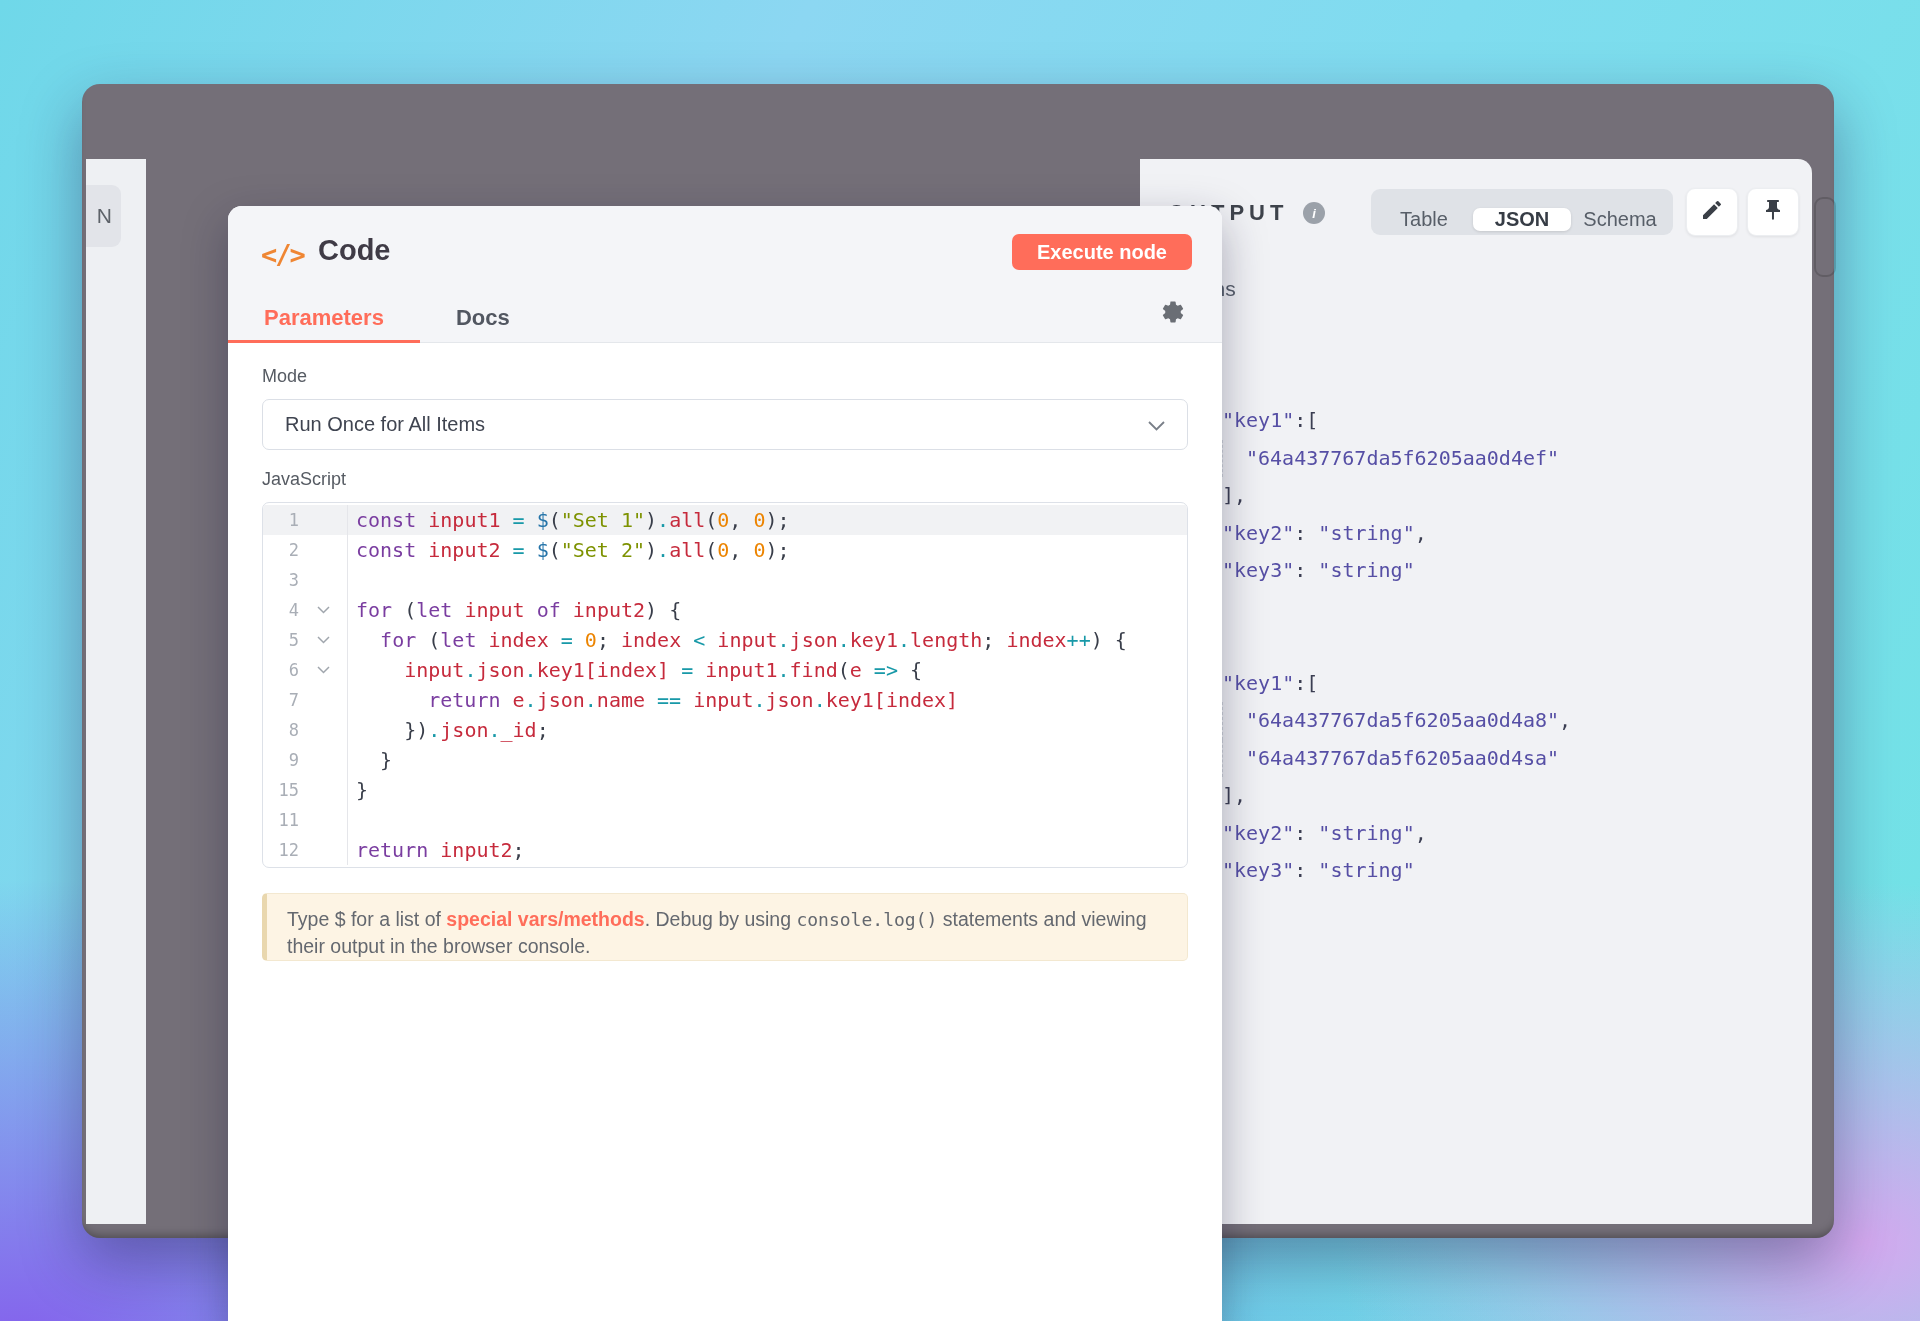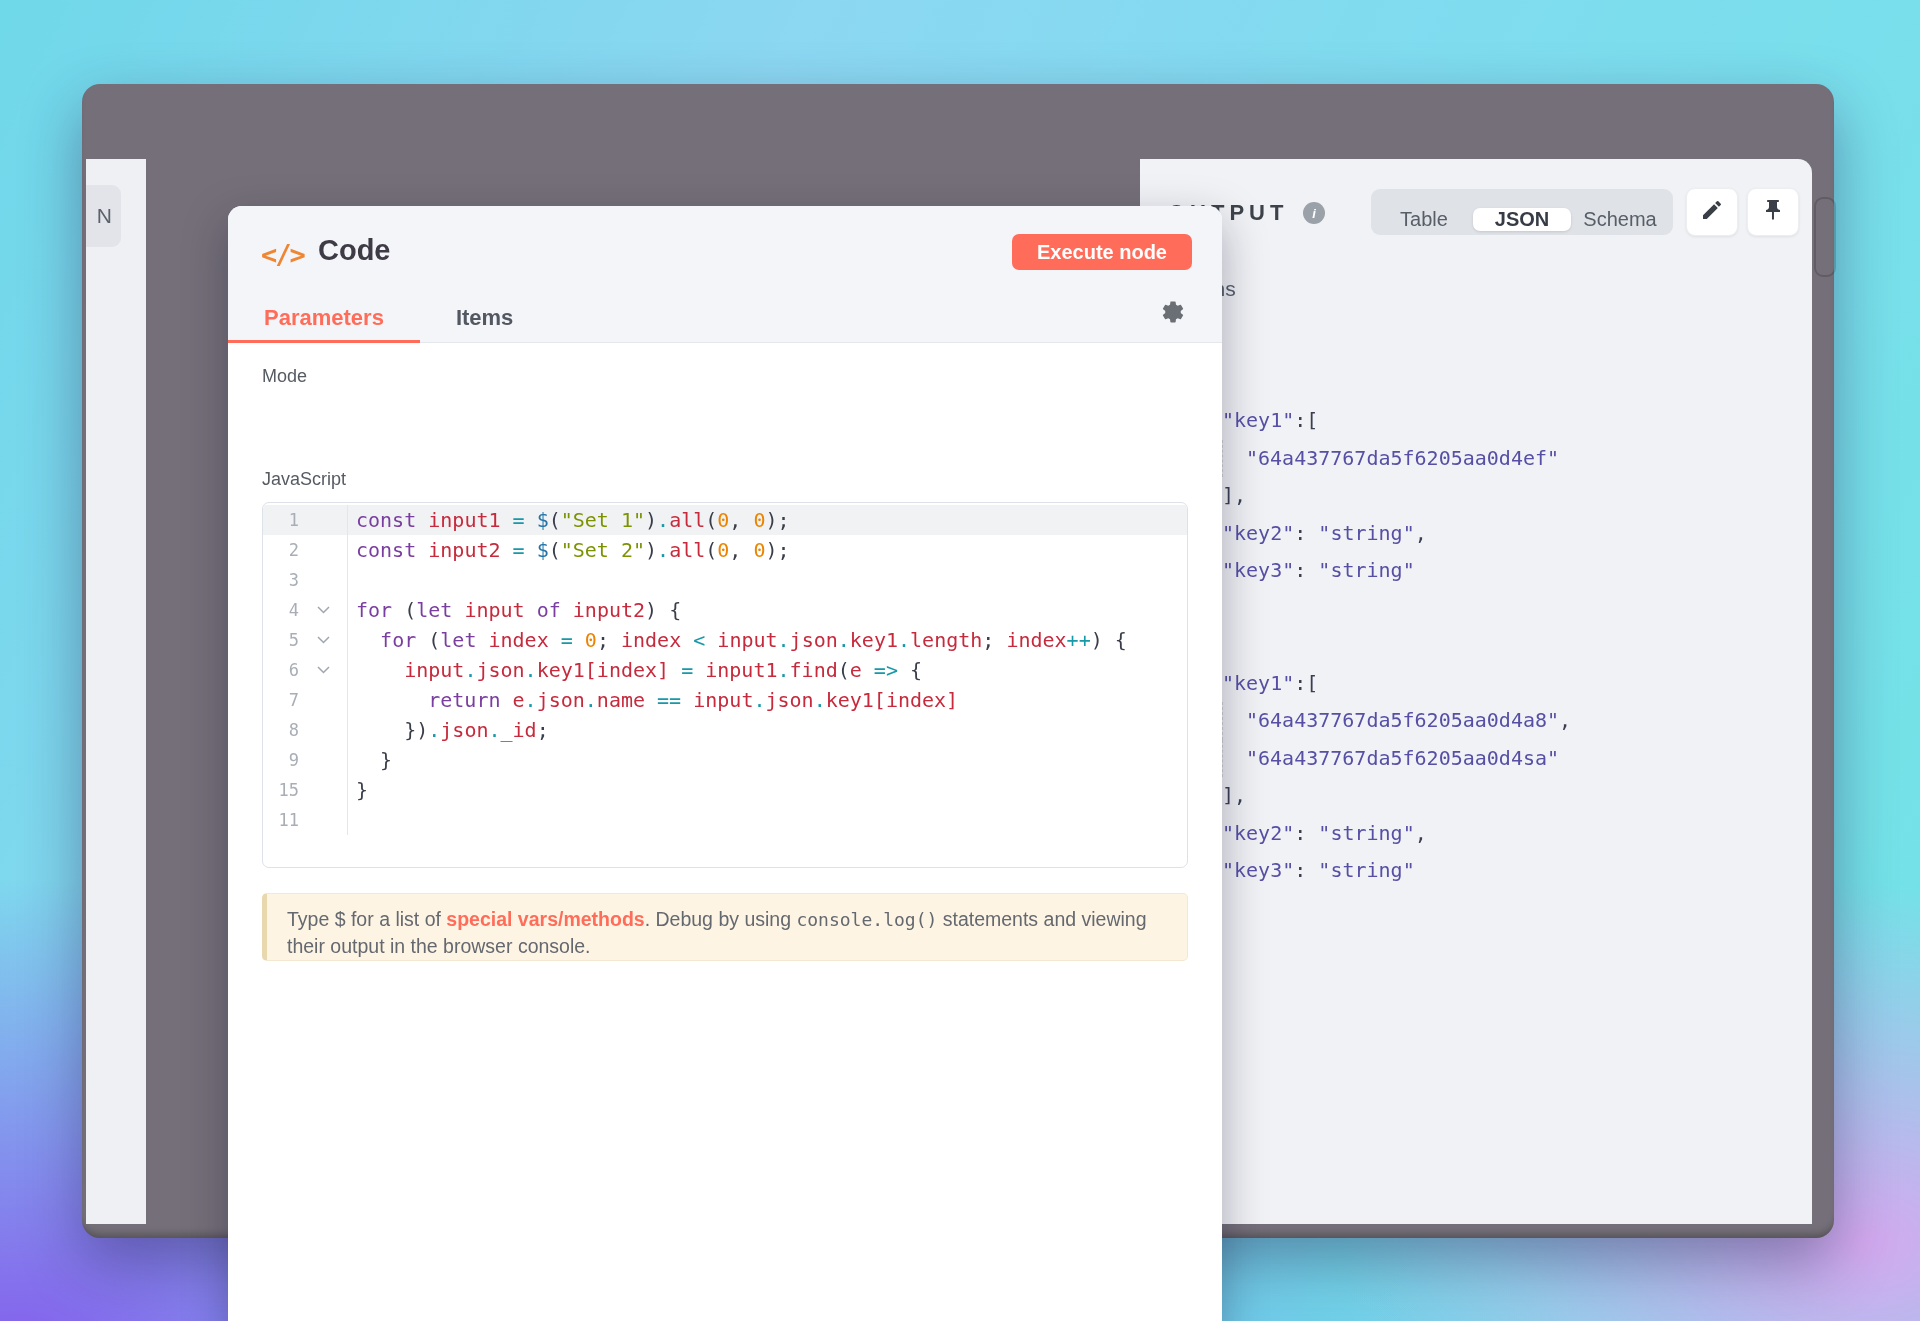--- a/index.html
+++ b/index.html
@@ -196,50 +196,59 @@
 
   <div class="ghost-outline"></div>
 
   <div class="modal">
     <div class="modal-header">
       <span class="node-icon mono">&lt;/&gt;</span>
       <span class="modal-title">Code</span>
       <button class="execute-btn">Execute node</button>
       <div class="tabs">
         <div class="tab active">Parameters</div>
-        <div class="tab">Items</div>
+        <div class="tab">Docs</div>
       </div>
       <span class="gear">
         <svg width="26" height="26" viewBox="0 0 24 24">
             <path fill="#6a6e75" d="M19.14 12.94c.04-.3.06-.61.06-.94s-.02-.64-.07-.94l2.03-1.58a.49.49 0 0 0 .12-.61l-1.92-3.32a.49.49 0 0 0-.59-.22l-2.39.96c-.5-.38-1.03-.7-1.62-.94l-.36-2.54a.48.48 0 0 0-.48-.41h-3.84c-.24 0-.43.17-.47.41l-.36 2.54c-.59.24-1.13.57-1.62.94l-2.39-.96a.49.49 0 0 0-.59.22L2.74 8.87c-.12.21-.08.47.12.61l2.03 1.58c-.05.3-.09.63-.09.94s.02.64.07.94l-2.03 1.58a.49.49 0 0 0-.12.61l1.92 3.32c.12.22.37.29.59.22l2.39-.96c.5.38 1.03.7 1.62.94l.36 2.54c.05.24.24.41.48.41h3.84c.24 0 .44-.17.47-.41l.36-2.54c.59-.24 1.13-.56 1.62-.94l2.39.96c.22.08.47 0 .59-.22l1.92-3.32c.12-.22.07-.47-.12-.61l-2.01-1.58z"></path>
           </svg>
       </span>
     </div>
 
     <div class="field-label" style="top:160px">Mode</div>
+    <div class="select-box">
+      <span>Run Once for All Items</span>
+      <span class="chev">
+        <svg width="17" height="10" viewBox="0 0 17 10">
+            <path d="M1 1l7.5 7.5L16 1" fill="none" stroke="#797f88" stroke-width="1.8"></path>
+          </svg>
+      </span>
+    </div>
 
     <div class="field-label" style="top:263px">JavaScript</div>
     <div class="editor mono">
         <div class="cm-row active"><div class="cm-num">1</div><div class="cm-fold"></div><div class="cm-code"><span class="tok-k">const</span><span class="tok-p"> </span><span class="tok-v">input1</span><span class="tok-p"> </span><span class="tok-o">=</span><span class="tok-p"> </span><span class="tok-d">$</span><span class="tok-p">(</span><span class="tok-s">"Set 1"</span><span class="tok-p">)</span><span class="tok-o">.</span><span class="tok-v">all</span><span class="tok-p">(</span><span class="tok-n">0</span><span class="tok-p">, </span><span class="tok-n">0</span><span class="tok-p">);</span></div></div>
         <div class="cm-row"><div class="cm-num">2</div><div class="cm-fold"></div><div class="cm-code"><span class="tok-k">const</span><span class="tok-p"> </span><span class="tok-v">input2</span><span class="tok-p"> </span><span class="tok-o">=</span><span class="tok-p"> </span><span class="tok-d">$</span><span class="tok-p">(</span><span class="tok-s">"Set 2"</span><span class="tok-p">)</span><span class="tok-o">.</span><span class="tok-v">all</span><span class="tok-p">(</span><span class="tok-n">0</span><span class="tok-p">, </span><span class="tok-n">0</span><span class="tok-p">);</span></div></div>
         <div class="cm-row"><div class="cm-num">3</div><div class="cm-fold"></div><div class="cm-code"></div></div>
         <div class="cm-row"><div class="cm-num">4</div><div class="cm-fold"><svg width="13" height="8" viewBox="0 0 13 8">
               <path d="M1 1l5.5 5.5L12 1" fill="none" stroke="#a0a6ad" stroke-width="1.5"></path>
             </svg></div><div class="cm-code"><span class="tok-k">for</span><span class="tok-p"> (</span><span class="tok-k">let</span><span class="tok-p"> </span><span class="tok-v">input</span><span class="tok-p"> </span><span class="tok-k">of</span><span class="tok-p"> </span><span class="tok-v">input2</span><span class="tok-p">) {</span></div></div>
         <div class="cm-row"><div class="cm-num">5</div><div class="cm-fold"><svg width="13" height="8" viewBox="0 0 13 8">
               <path d="M1 1l5.5 5.5L12 1" fill="none" stroke="#a0a6ad" stroke-width="1.5"></path>
             </svg></div><div class="cm-code"><span class="tok-p">  </span><span class="tok-k">for</span><span class="tok-p"> (</span><span class="tok-k">let</span><span class="tok-p"> </span><span class="tok-v">index</span><span class="tok-p"> </span><span class="tok-o">=</span><span class="tok-p"> </span><span class="tok-n">0</span><span class="tok-p">; </span><span class="tok-v">index</span><span class="tok-p"> </span><span class="tok-o">&lt;</span><span class="tok-p"> </span><span class="tok-v">input</span><span class="tok-o">.</span><span class="tok-v">json</span><span class="tok-o">.</span><span class="tok-v">key1</span><span class="tok-o">.</span><span class="tok-v">length</span><span class="tok-p">; </span><span class="tok-v">index</span><span class="tok-o">++</span><span class="tok-p">) {</span></div></div>
         <div class="cm-row"><div class="cm-num">6</div><div class="cm-fold"><svg width="13" height="8" viewBox="0 0 13 8">
               <path d="M1 1l5.5 5.5L12 1" fill="none" stroke="#a0a6ad" stroke-width="1.5"></path>
             </svg></div><div class="cm-code"><span class="tok-p">    </span><span class="tok-v">input</span><span class="tok-o">.</span><span class="tok-v">json</span><span class="tok-o">.</span><span class="tok-v">key1[index]</span><span class="tok-p"> </span><span class="tok-o">=</span><span class="tok-p"> </span><span class="tok-v">input1</span><span class="tok-o">.</span><span class="tok-v">find</span><span class="tok-p">(</span><span class="tok-v">e</span><span class="tok-p"> </span><span class="tok-o">=&gt;</span><span class="tok-p"> {</span></div></div>
         <div class="cm-row"><div class="cm-num">7</div><div class="cm-fold"></div><div class="cm-code"><span class="tok-p">      </span><span class="tok-k">return</span><span class="tok-p"> </span><span class="tok-v">e</span><span class="tok-o">.</span><span class="tok-v">json</span><span class="tok-o">.</span><span class="tok-v">name</span><span class="tok-p"> </span><span class="tok-o">==</span><span class="tok-p"> </span><span class="tok-v">input</span><span class="tok-o">.</span><span class="tok-v">json</span><span class="tok-o">.</span><span class="tok-v">key1[index]</span></div></div>
         <div class="cm-row"><div class="cm-num">8</div><div class="cm-fold"></div><div class="cm-code"><span class="tok-p">    })</span><span class="tok-o">.</span><span class="tok-v">json</span><span class="tok-o">.</span><span class="tok-v">_id</span><span class="tok-p">;</span></div></div>
         <div class="cm-row"><div class="cm-num">9</div><div class="cm-fold"></div><div class="cm-code"><span class="tok-p">  }</span></div></div>
         <div class="cm-row"><div class="cm-num">15</div><div class="cm-fold"></div><div class="cm-code"><span class="tok-p">}</span></div></div>
         <div class="cm-row"><div class="cm-num">11</div><div class="cm-fold"></div><div class="cm-code"></div></div>
+        <div class="cm-row"><div class="cm-num">12</div><div class="cm-fold"></div><div class="cm-code"><span class="tok-k">return</span><span class="tok-p"> </span><span class="tok-v">input2</span><span class="tok-p">;</span></div></div>
       </div>
 
     <div class="hint">
       <span>Type $ for a list of </span><span class="link">special vars/methods</span><span>. Debug by using </span><span class="code">console.log()</span><span> statements and viewing their output in the browser console.</span>
     </div>
   </div>
 
 </div>
 
 </body></html>

